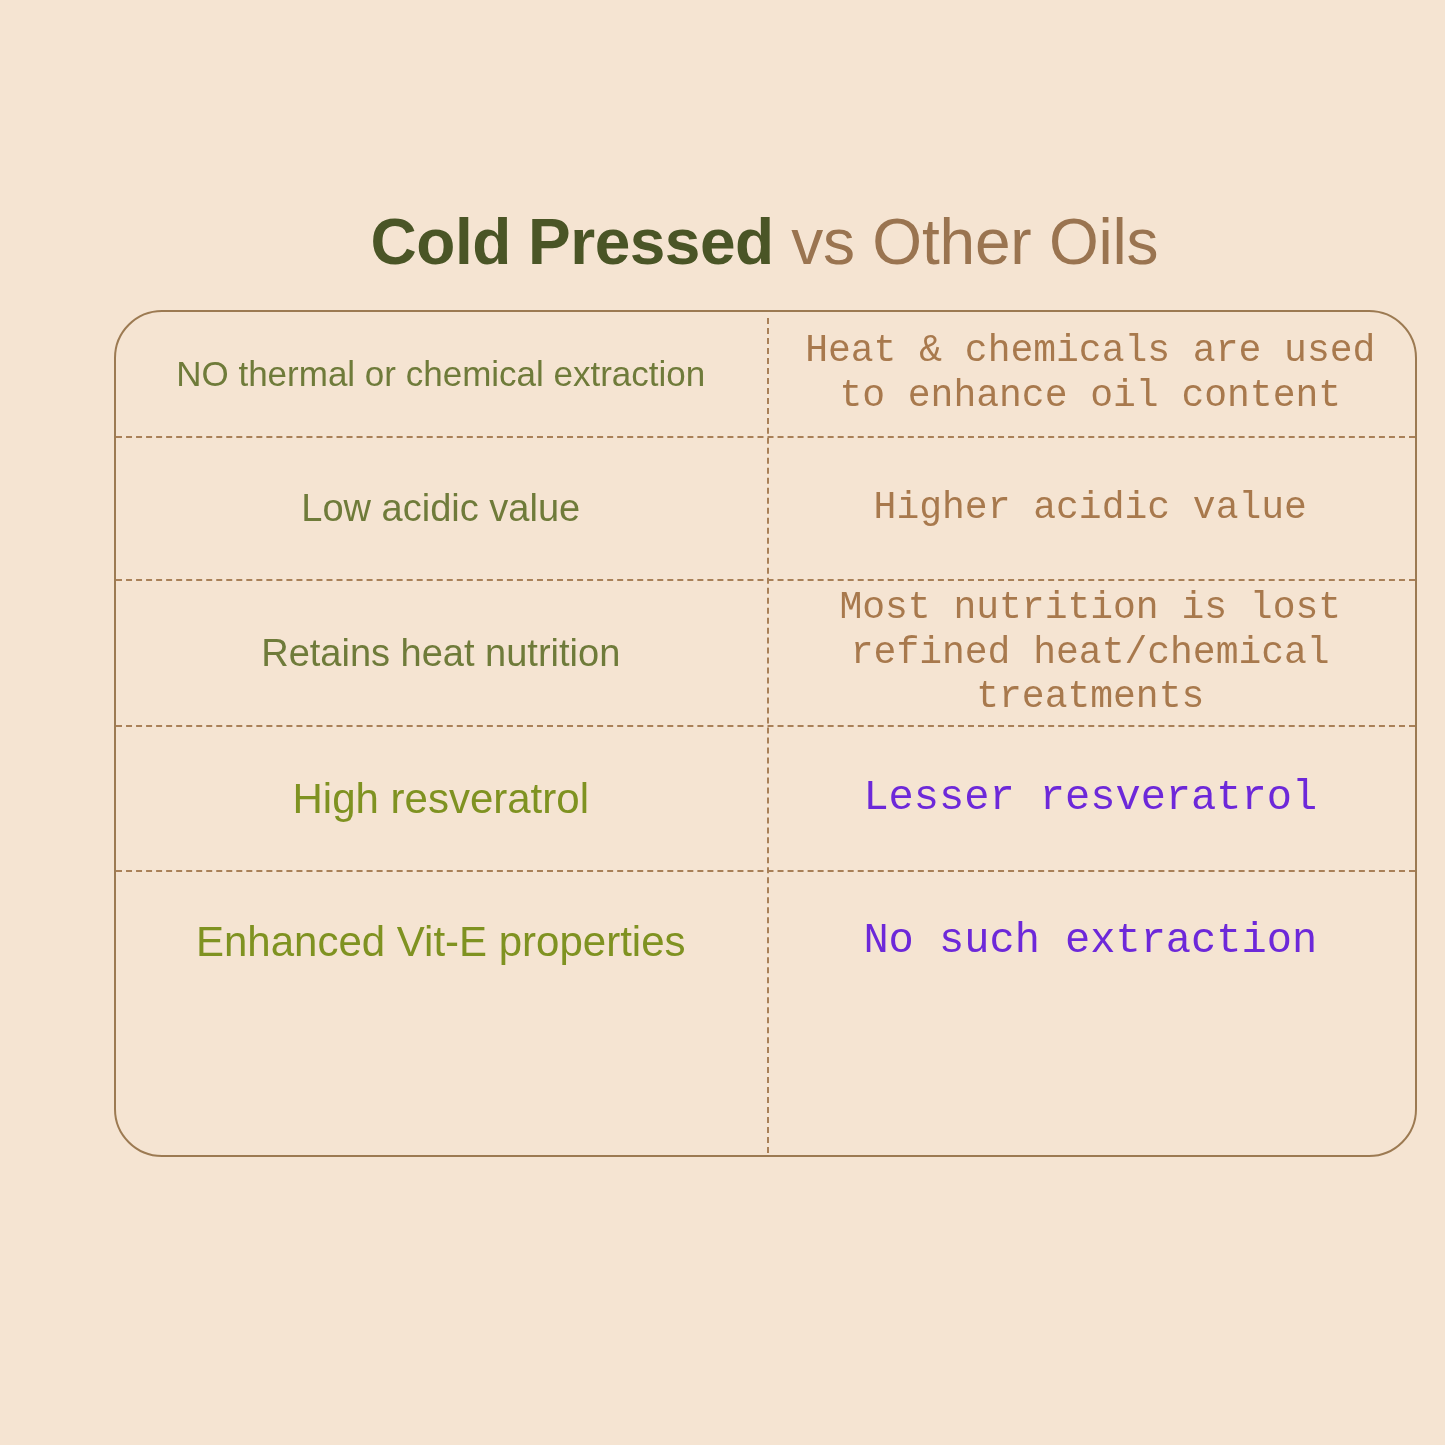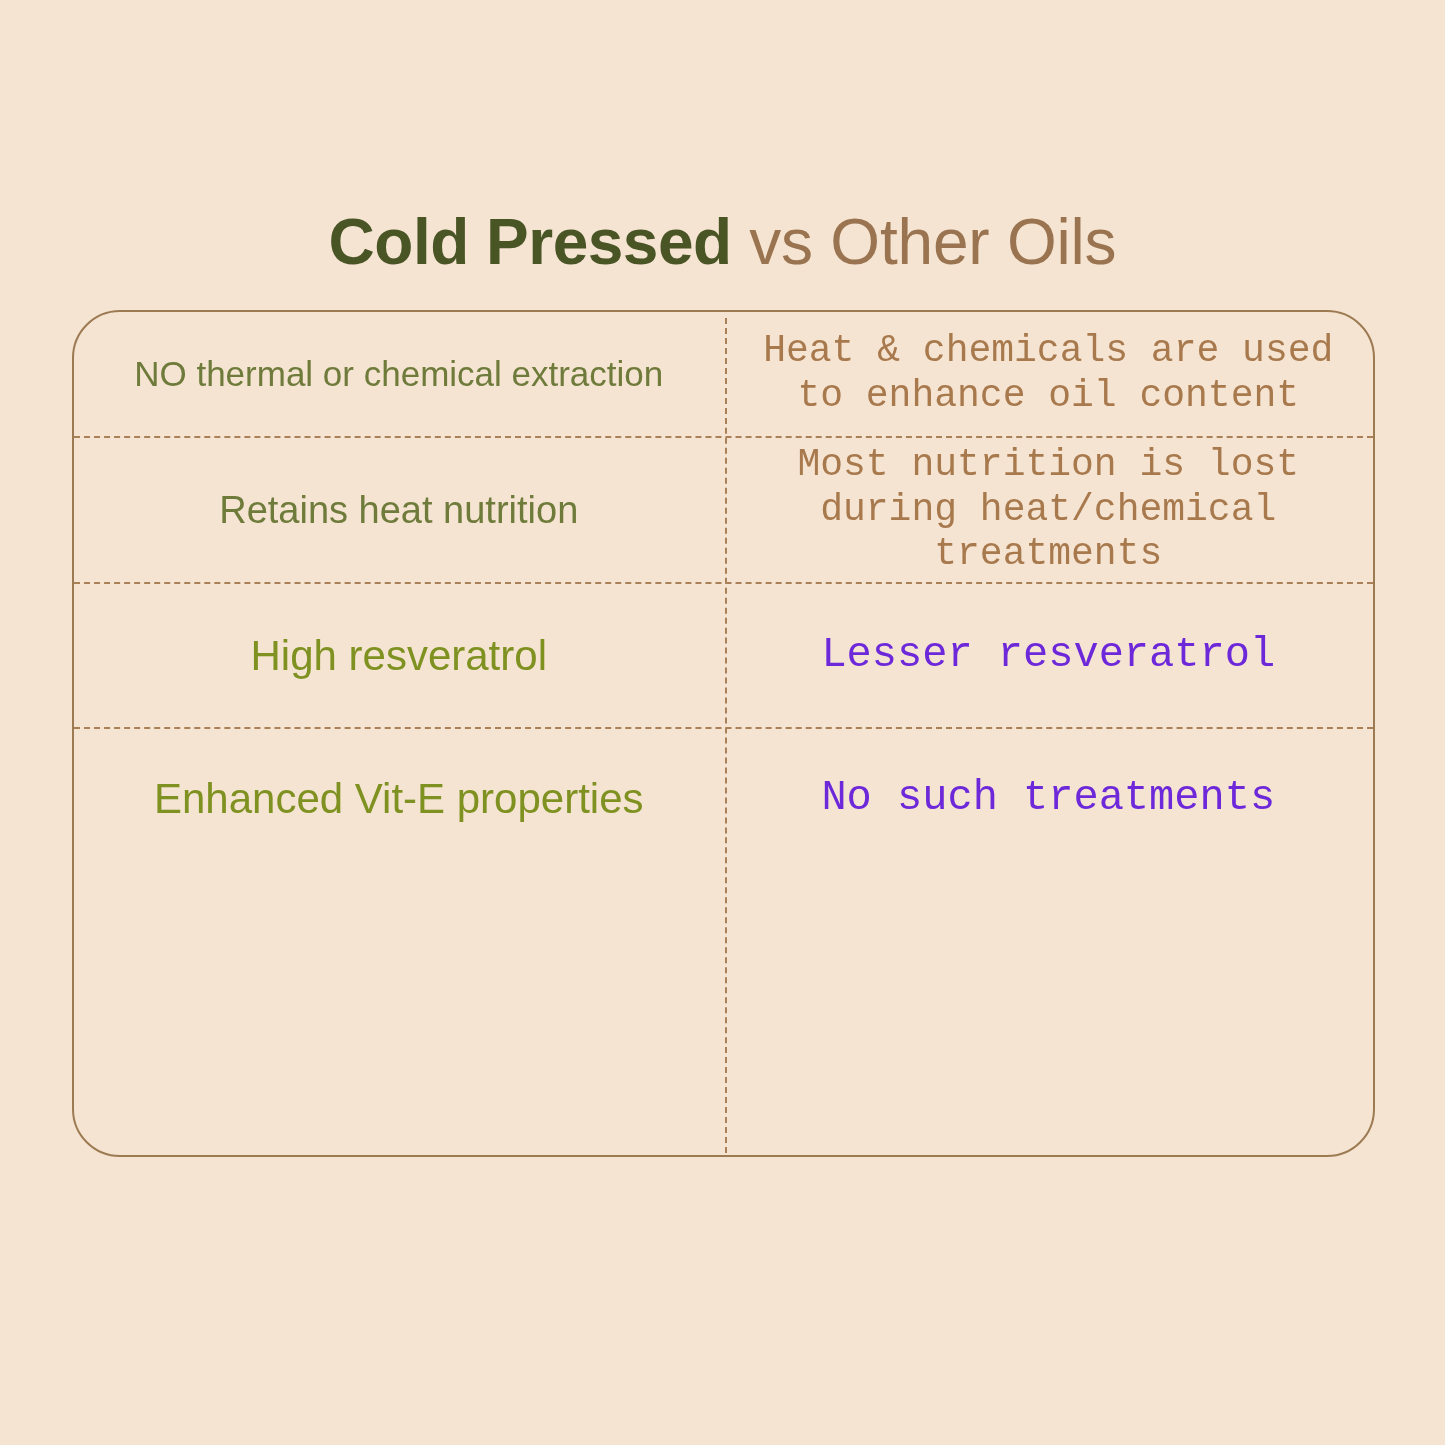--- a/index.html
+++ b/index.html
@@ -13,20 +13,21 @@
     background: #f5e4d2;
     font-family: "Liberation Sans", sans-serif;
     overflow: hidden;
   }
 
   .poster {
     position: relative;
     width: 1233px;
     height: 1445px;
     background: #f5e4d2;
+    margin-left: 42px;
   }
 
   
   .title-block {
     position: absolute;
     left: 0;
     top: 205px;
     width: 1445px;
     text-align: center;
     white-space: nowrap;
@@ -123,35 +124,39 @@
 
   <div class="table-card">
 
     <div class="rows">
 
       <div class="row row-h1">
         <div class="cell left t-sm">NO thermal or chemical extraction</div>
         <div class="cell right t-md">Heat &amp; chemicals are used to enhance oil content</div>
       </div>
 
+      <div class="row row-h2">
+        <div class="cell left t-md">Low acidic value</div>
+        <div class="cell right t-md">Higher acidic value</div>
+      </div>
 
 
       <div class="row row-h4">
         <div class="cell left t-md">Retains heat nutrition</div>
-        <div class="cell right t-md">Most nutrition is lost during heat/chemical treatments</div>
+        <div class="cell right t-md">Most nutrition is lost refined heat/chemical treatments</div>
       </div>
 
       <div class="row row-h5 accent">
         <div class="cell left t-lg">High resveratrol</div>
         <div class="cell right t-lg">Lesser resveratrol</div>
       </div>
 
       <div class="row row-h6 accent">
         <div class="cell left t-lg">Enhanced Vit-E properties</div>
-        <div class="cell right t-lg">No such treatments</div>
+        <div class="cell right t-lg">No such extraction</div>
       </div>
 
     </div>
 
     <div class="v-divider"></div>
 
   </div>
 
 </div>
 

